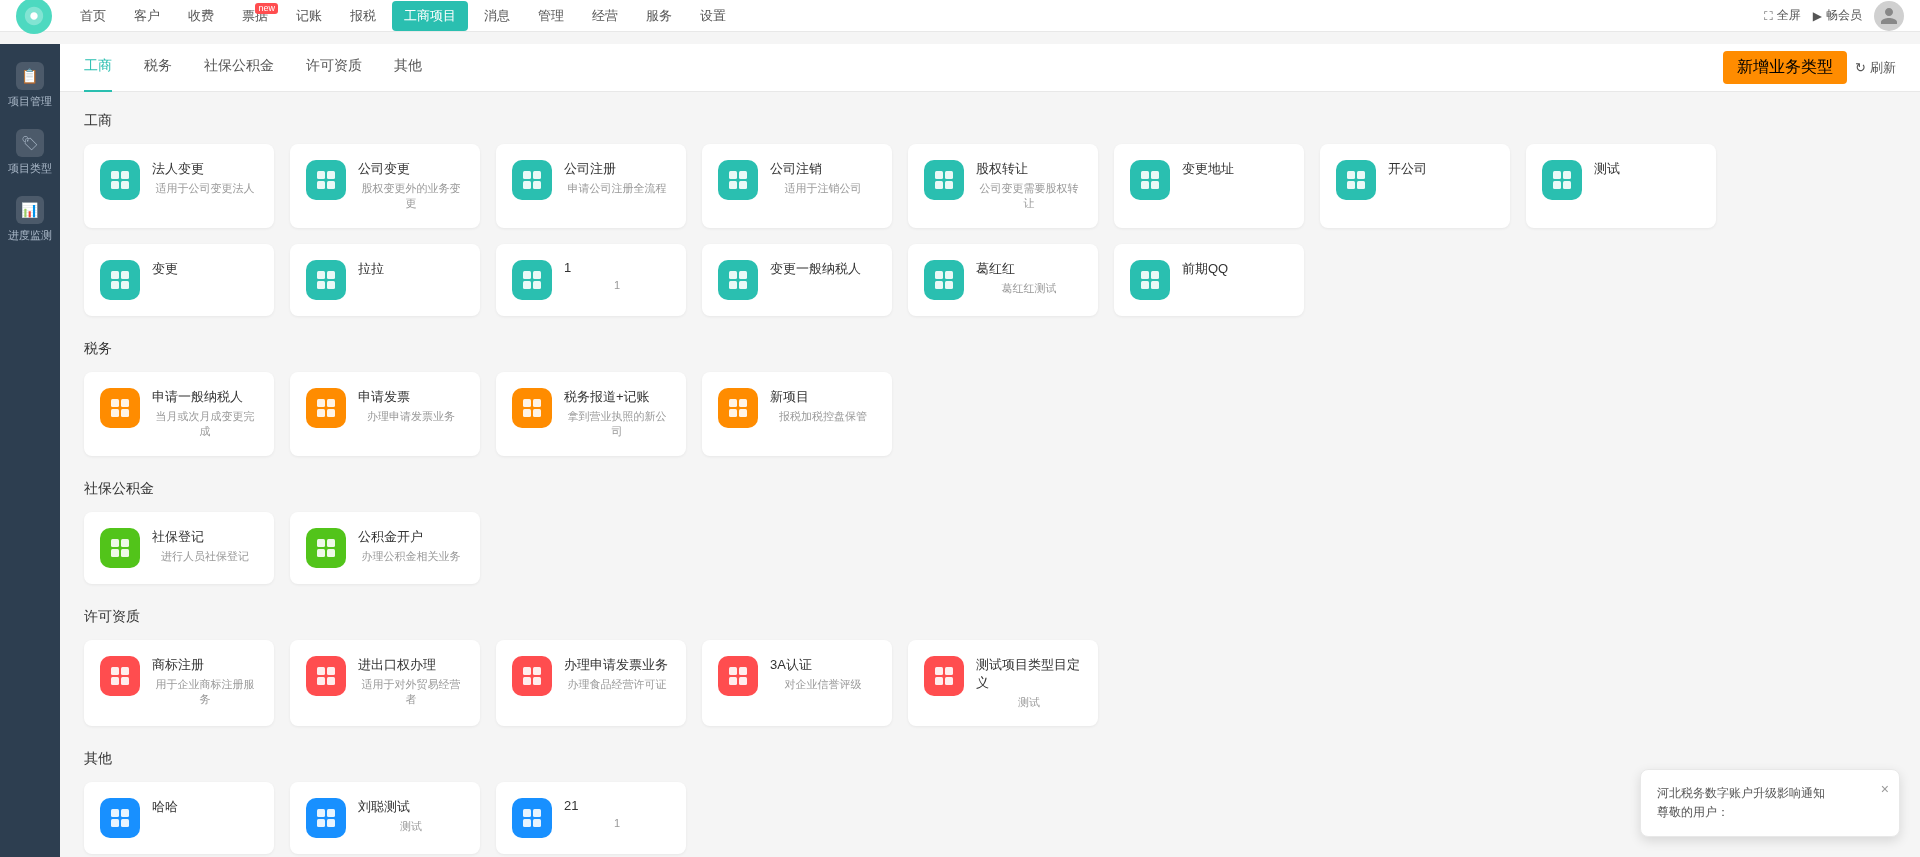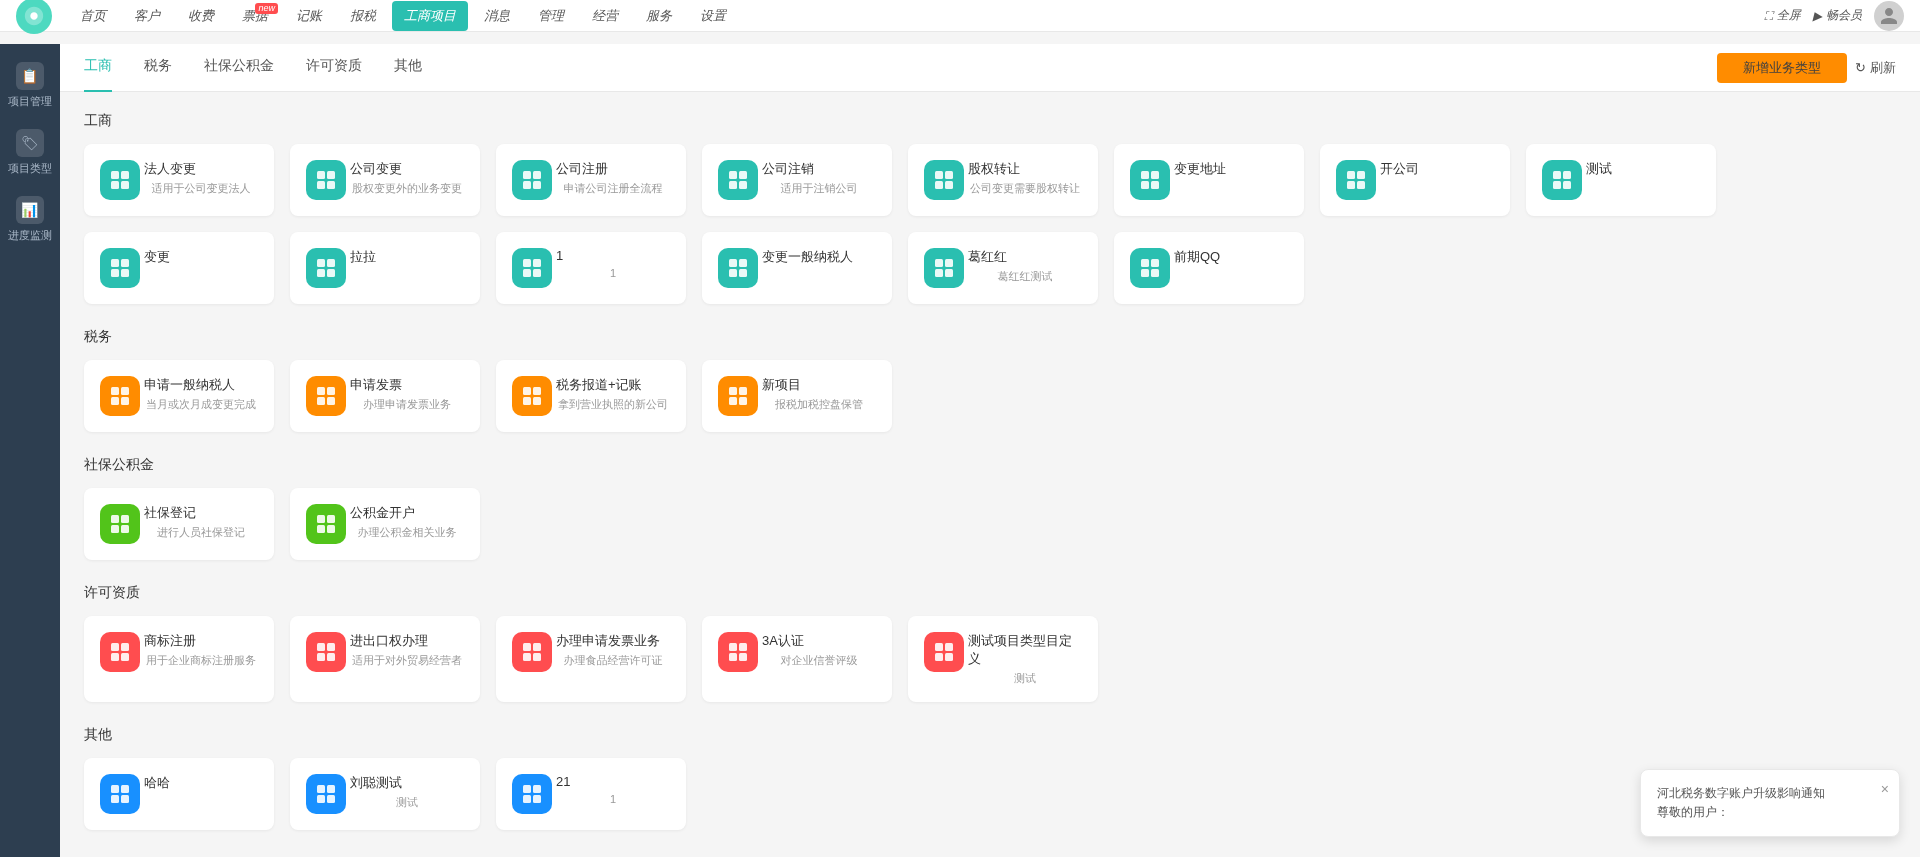--- a/index.html
+++ b/index.html
@@ -9,21 +9,20 @@
     .top-nav {
       background: #fff;
       height: 32px;
       display: flex;
       align-items: center;
       padding: 0 16px;
       border-bottom: 1px solid #e8e8e8;
       position: fixed;
       top: 0; left: 0; right: 0;
       z-index: 100;
-      font-style: italic;
     }
     .nav-logo {
       width: 36px;
       height: 36px;
       background: #4dd9c0;
       border-radius: 50%;
       display: flex;
       align-items: center;
       justify-content: center;
       margin-right: 16px;
@@ -150,25 +149,25 @@
       border-bottom: 2px solid #2abfb0;
     }
     .sub-tab-actions {
       margin-left: auto;
       display: flex;
       align-items: center;
       gap: 8px;
     }
     .btn-add-type {
       background: #ff8c00;
-      color: #404040;
-      padding: 6px 26px;
+      color: #000000;
+      padding: 6px 14px;
       border-radius: 4px;
       cursor: pointer;
-      font-size: 13px;
+      font-size: 16px;
     }
     .btn-refresh {
       display: flex;
       align-items: center;
       gap: 4px;
       cursor: pointer;
       color: #555;
       font-size: 13px;
     }
 
@@ -192,21 +191,21 @@
       gap: 16px;
       margin-bottom: 24px;
     }
     .card {
       background: #fff;
       border-radius: 8px;
       padding: 16px;
       width: 190px;
       display: flex;
       align-items: flex-start;
-      gap: 4px;
+      gap: 12px;
       cursor: pointer;
       box-shadow: 0 1px 3px rgba(0,0,0,0.06);
     }
     .card-icon {
       width: 40px;
       height: 40px;
       border-radius: 10px;
       display: flex;
       align-items: center;
       justify-content: center;

